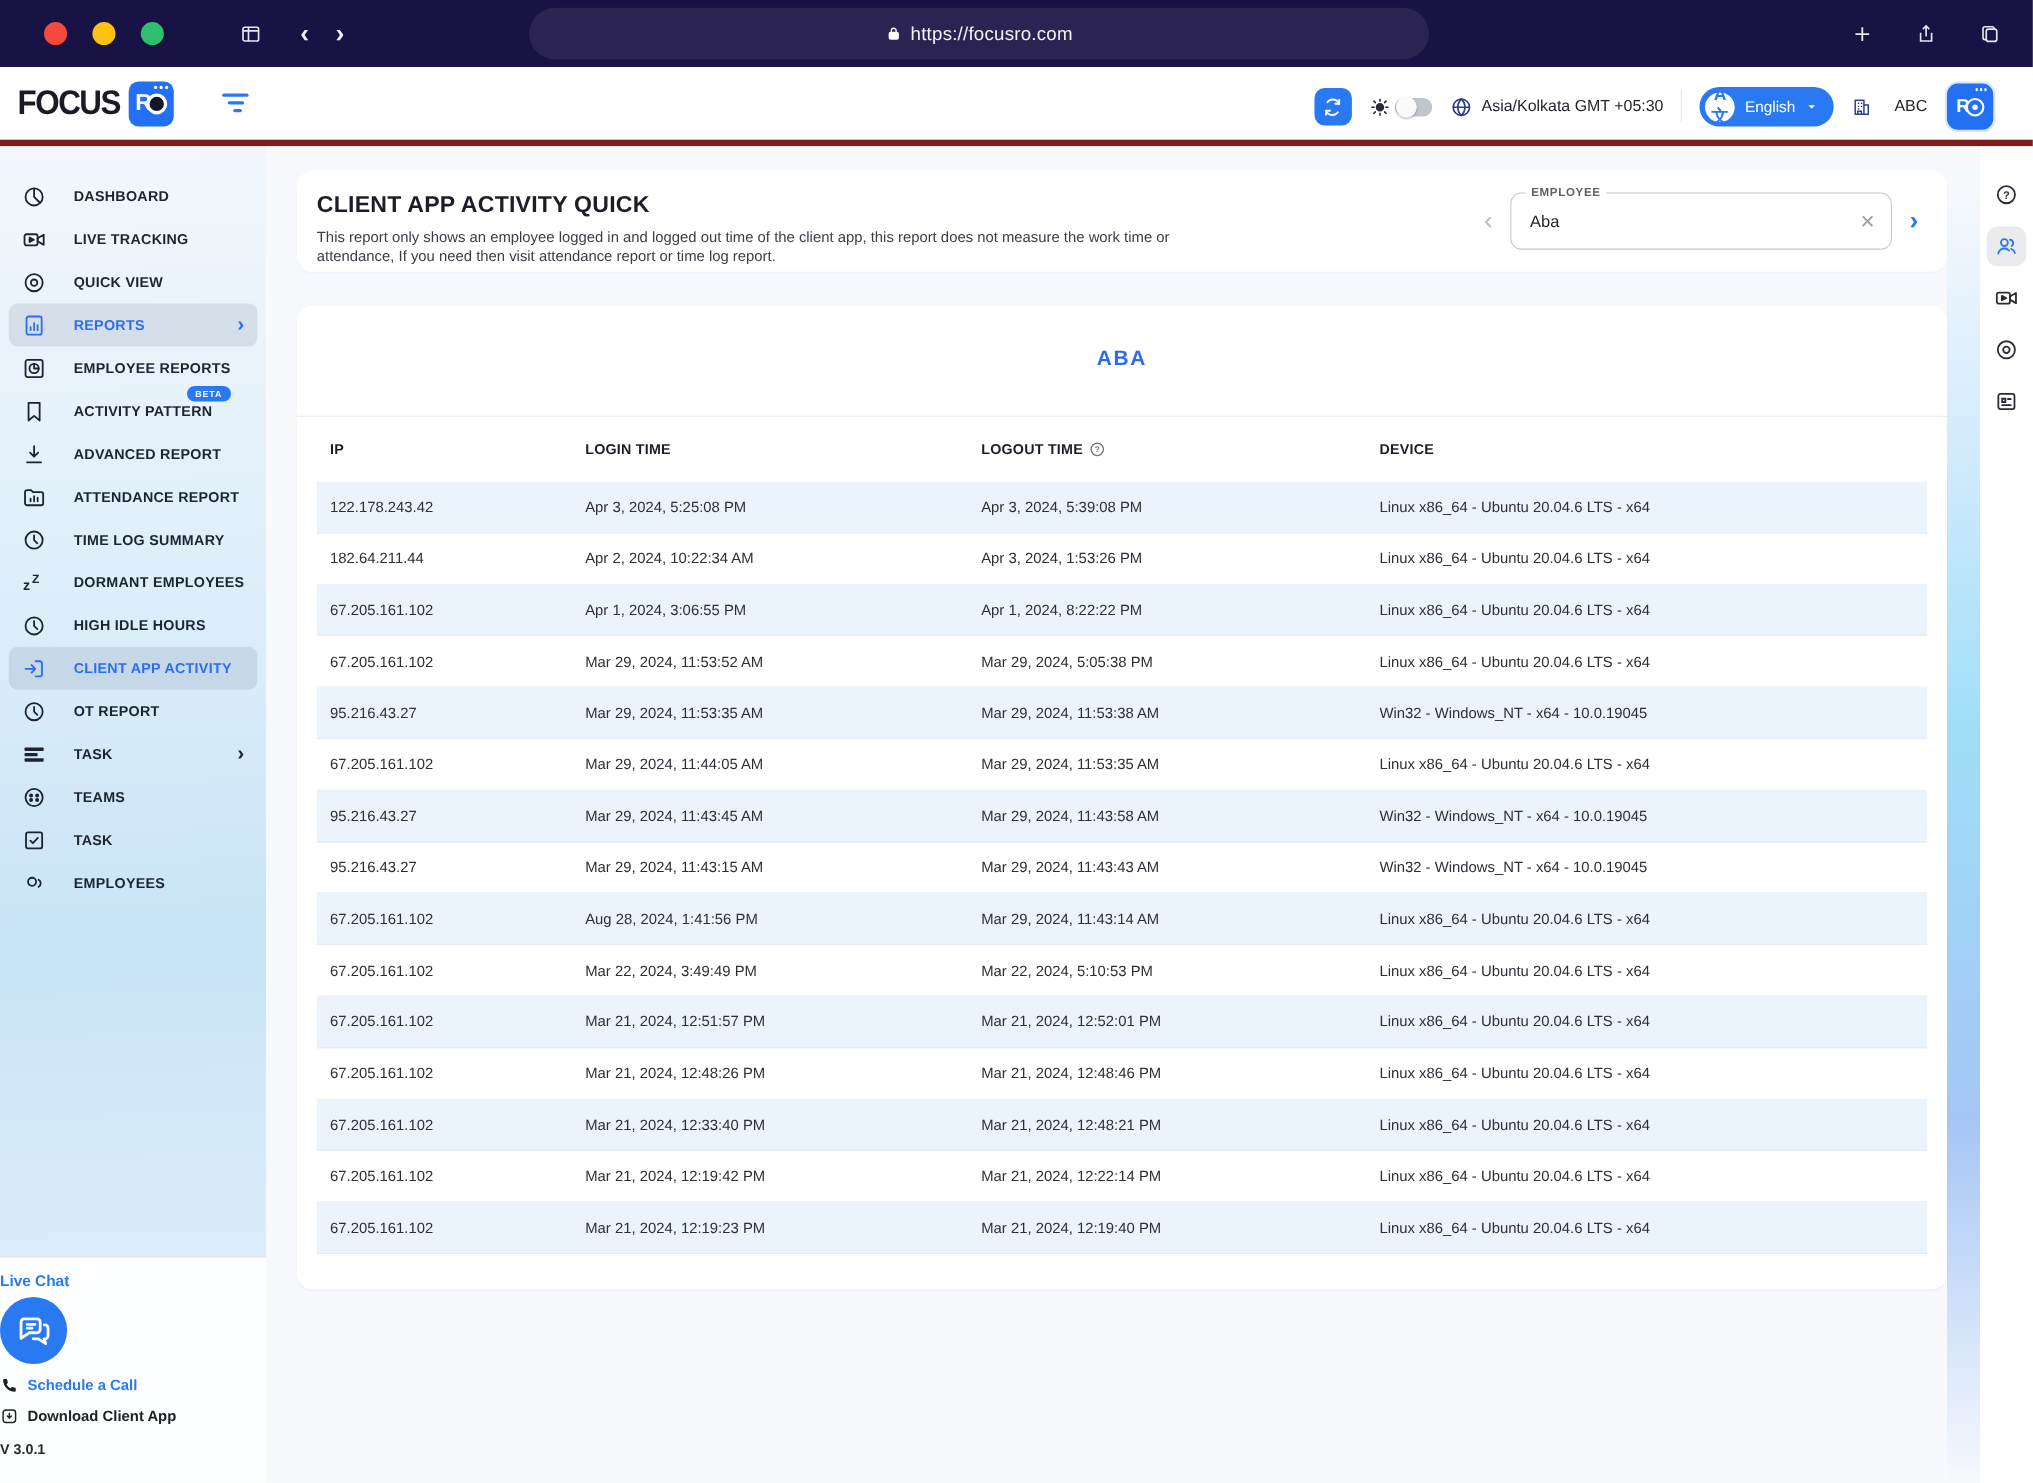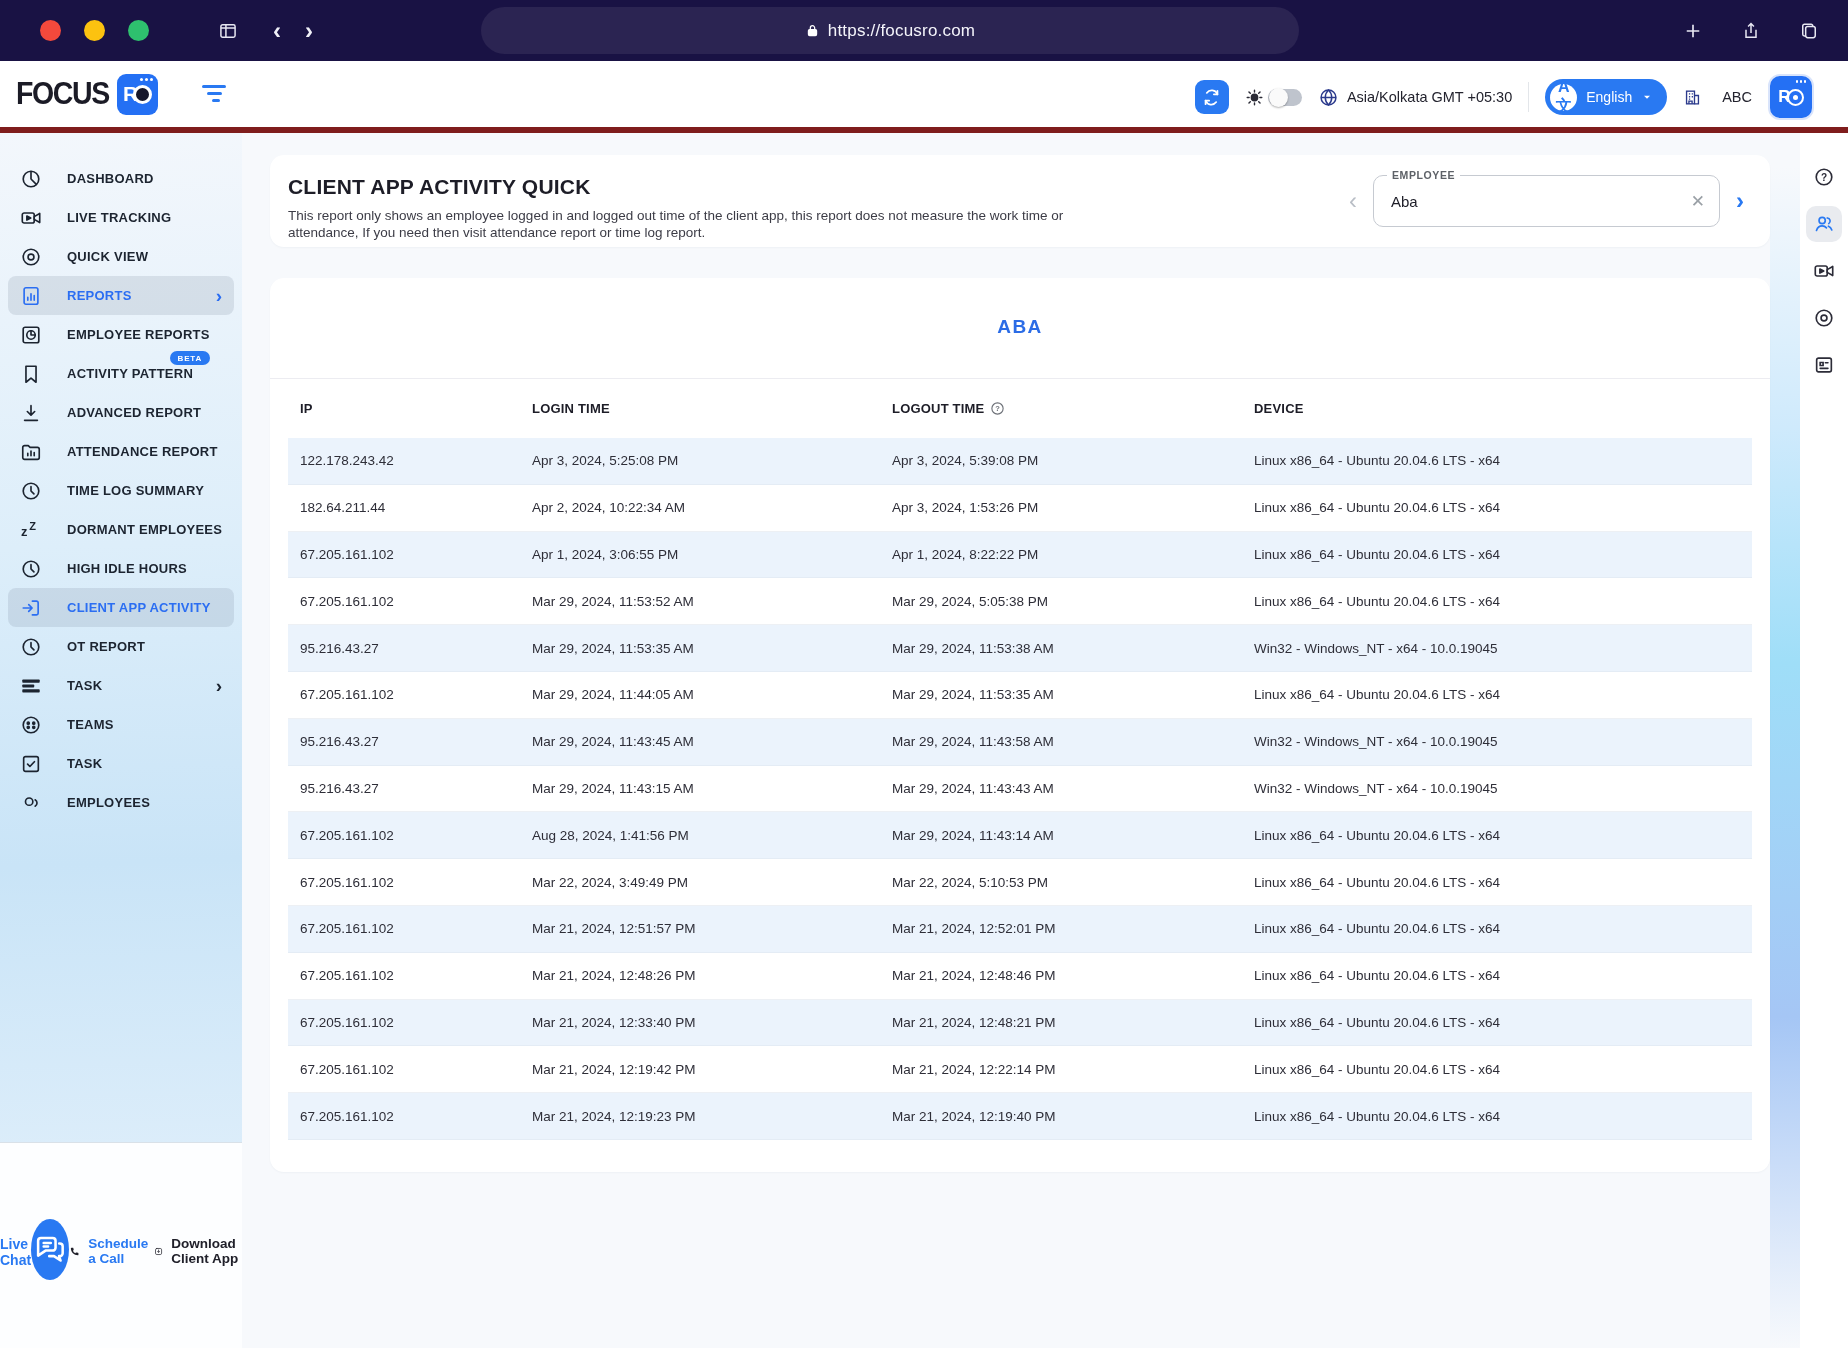--- a/index.html
+++ b/index.html
@@ -58,21 +58,21 @@
     background:linear-gradient(178deg,#f3f7fc 0%,#ddeefa 34%,#c9e4f7 60%,#dcedfa 84%,#ecf4fb 100%); }
   .nav { height:676px; overflow:hidden; padding-top:26px; }
   .nav-item { position:relative; height:39px; margin:0 8px; padding-left:12px; display:flex; align-items:center; border-radius:8px; color:#1c2430; cursor:pointer; }
   .nav-item.act { background:rgba(125,140,158,.20); color:#2b6ef2; }
   .nav-ic { width:22px; height:22px; flex:0 0 22px; display:inline-flex; }
   .nav-ic svg { width:22px; height:22px; }
   .nav-lb { margin-left:13px; font-size:13px; font-weight:700; letter-spacing:.25px; white-space:nowrap;padding-left:12px; }
   .nav-ch { position:absolute; right:12px; font-size:19px; font-weight:700; line-height:1; }
   .beta { position:absolute; right:24px; top:-3px; background:#2979f2; color:#fff; font-size:8px; font-weight:700; letter-spacing:.8px; padding:2.5px 8px; border-radius:9px; }
 
-  .side-footer { position:absolute; bottom:0; left:0; width:242px; height:206px; background:#fdfeff; border-top:1px solid #d9e1e8; display:flex; flex-direction:row; align-items:center; }
+  .side-footer { position:absolute; bottom:0; left:0; width:242px; height:206px; background:#fdfeff; border-top:1px solid #d9e1e8; display:flex; flex-direction:column; }
   .livechat-lb { margin-top:13px; color:#2979f2; font-size:14px; font-weight:700; cursor:pointer; }
   .chat-circle { margin-top:7px; width:61px; height:61px; border-radius:50%; background:#2979f2; display:flex; align-items:center; justify-content:center; cursor:pointer; }
   .chat-circle svg { width:38px; height:38px; }
   .foot-row { margin-top:11px; display:flex; align-items:center; gap:8px; cursor:pointer; }
   .foot-row svg { width:17px; height:17px; color:#20202a; }
   .schedule-lb { color:#2979f2; font-size:13.5px; font-weight:700; }
   .download-lb { color:#20202a; font-size:13.5px; font-weight:700; }
   .version { margin-top:14px; color:#2a2a34; font-size:13px; font-weight:600; }
 
   

